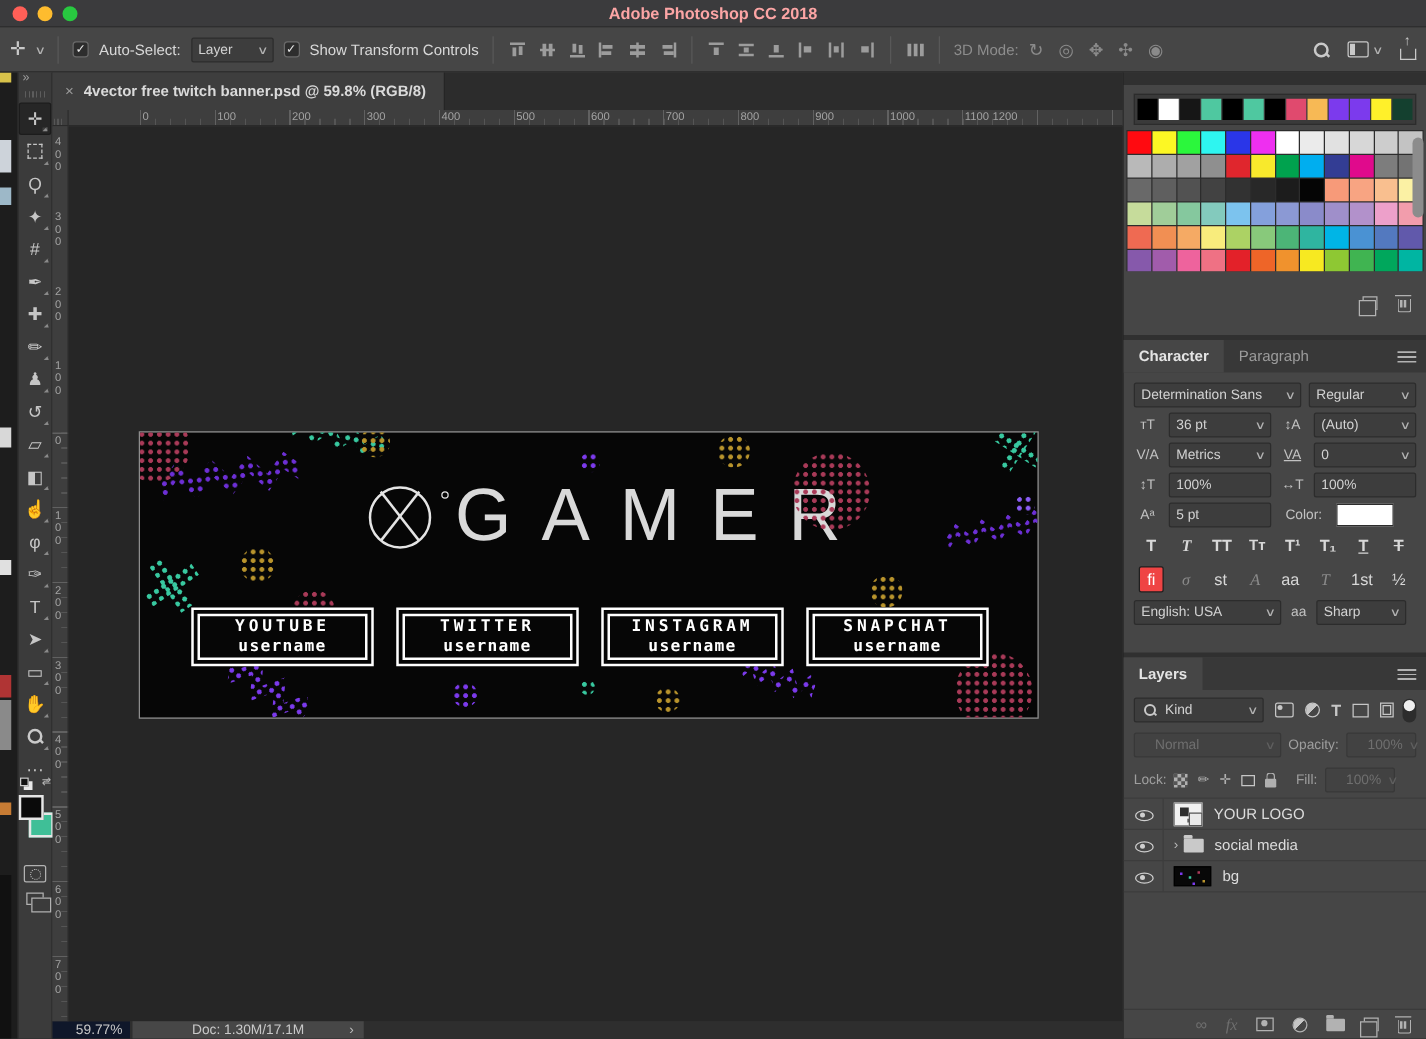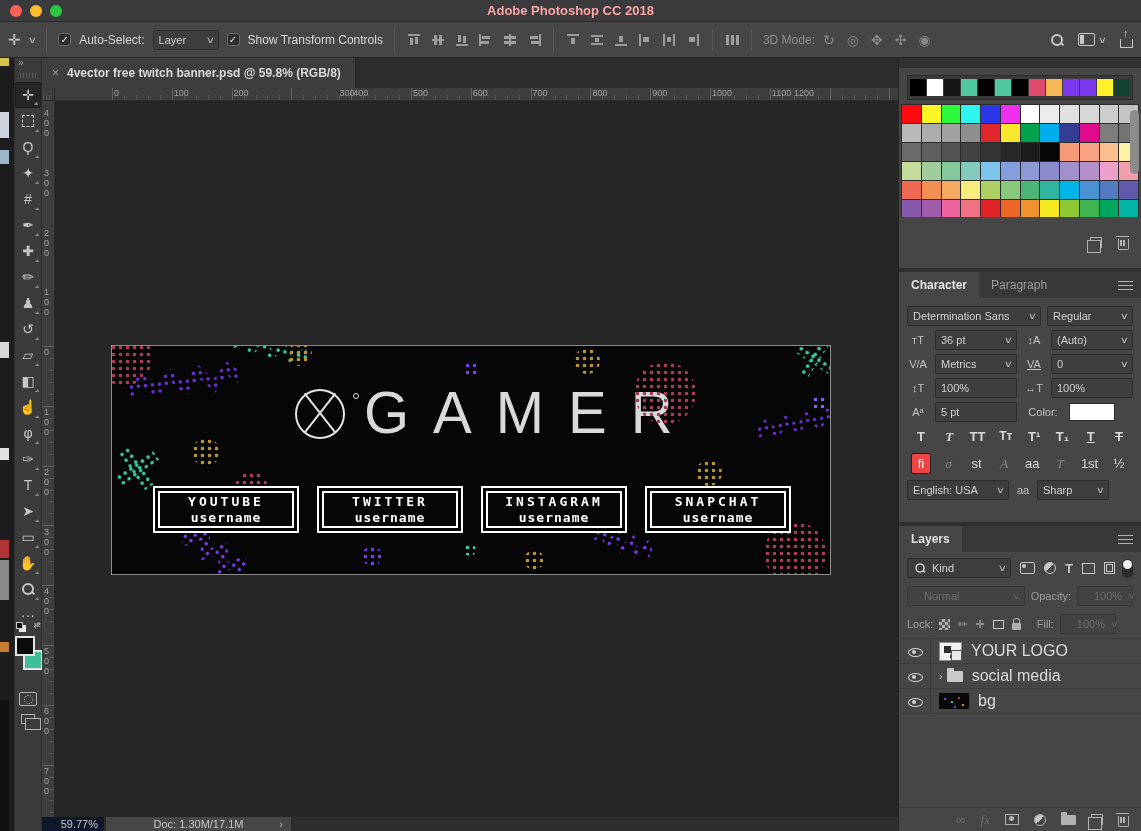--- a/index.html
+++ b/index.html
@@ -169,21 +169,21 @@
   .i-checker{width:11px;height:11px;background:repeating-conic-gradient(#b0b0b0 0 25%,#555 0 50%) 0 0/6px 6px;}
   .lk-g{color:#b0b0b0;font-size:11px;line-height:1;}
   .i-lock{width:9px;height:7px;background:#b0b0b0;border-radius:1px;position:relative;margin-top:5px;}
   .i-lock::before{content:"";position:absolute;left:1px;top:-5px;width:5px;height:5px;border:1.5px solid #b0b0b0;border-bottom:none;border-radius:3px 3px 0 0;}
   .layerlist{border-top:1px solid #3c3c3c;}
   .lyr{display:flex;align-items:center;height:25px;border-bottom:1px solid #3c3c3c;}
   .lyr .eyecell{width:32px;align-self:stretch;border-right:1px solid #3c3c3c;display:flex;align-items:center;justify-content:center;flex:none;}
   .i-eye{width:14px;height:13px;position:relative;}
   .i-eye::before{content:"";position:absolute;left:0;top:3px;width:13px;height:7px;border:1.5px solid #cfcfcf;border-radius:50%;}
   .i-eye::after{content:"";position:absolute;left:4.5px;top:5.5px;width:4px;height:4px;background:#cfcfcf;border-radius:50%;}
-  .lyr .nm{color:#dcdcdc;font-size:16px;margin-left:9px;white-space:nowrap;}
+  .lyr .nm{color:#dcdcdc;font-size:12px;margin-left:9px;white-space:nowrap;}
   .lyr .gchev{color:#b9b9b9;font-size:11px;margin:0 4px 0 8px;}
   .th-logo{width:23px;height:19px;background:#f1f1f1;border:1px solid #8f8f8f;position:relative;margin-left:8px;flex:none;}
   .th-logo::before{content:"";position:absolute;left:4px;top:3px;width:7px;height:7px;background:#2e2e2e;box-shadow:4px 7px 0 -2px #2e2e2e;}
   .th-logo::after{content:"";position:absolute;right:-1px;bottom:-1px;width:9px;height:9px;background:#e9e9e9;border:1px solid #555;}
   .i-folder{width:16px;height:11px;background:#c9c9c9;border-radius:1px;position:relative;flex:none;}
   .i-folder::before{content:"";position:absolute;left:0;top:-3px;width:7px;height:3px;background:#c9c9c9;border-radius:1px 1px 0 0;}
   .th-bg{width:30px;height:16px;background:#080808;border:1px solid #000;position:relative;margin-left:8px;flex:none;}
   .th-bg::before{content:"";position:absolute;left:4px;top:4px;width:2px;height:2px;background:#7c3aed;box-shadow:7px 3px 0 #38c9a0,14px -1px 0 #a93a58,18px 6px 0 #b9942c,10px 8px 0 #7c3aed;}
   .lyrfoot{margin-top:auto;height:24px;border-top:1px solid #3a3a3a;display:flex;align-items:center;gap:15px;justify-content:flex-end;padding-right:12px;}
   .lk-dim{color:#6e6e6e;font-size:13px;line-height:1;}
@@ -373,21 +373,21 @@
           <span class="x">×</span>
           <span class="t">4vector free twitch banner.psd @ 59.8% (RGB/8)</span>
         </div>
       </div>
       <div class="rulerrow">
         <div class="corner"></div>
         <div class="hruler" id="hruler">
             <span style="left: 59px;">0</span>
             <span style="left: 118.8px;">100</span>
             <span style="left: 178.6px;">200</span>
-            <span style="left: 238.4px; padding-left: 46px;">300</span>
+            <span style="left: 238.4px;">300</span>
             <span style="left: 298.2px;">400</span>
             <span style="left: 358px;">500</span>
             <span style="left: 417.8px;">600</span>
             <span style="left: 477.6px;">700</span>
             <span style="left: 537.4px;">800</span>
             <span style="left: 597.2px;">900</span>
             <span style="left: 657px;">1000</span>
             <span style="left: 716.8px;">1100</span>
             <span style="left: 739px;">1200</span>
           </div>
@@ -669,21 +669,21 @@
             <span class="otb on">fi</span>
             <span class="otb dim">σ</span>
             <span class="otb">st</span>
             <span class="otb dim">A</span>
             <span class="otb">aa</span>
             <span class="otb dim">T</span>
             <span class="otb">1st</span>
             <span class="otb">½</span>
           </div>
         <div class="crow" style="margin-top:6px;">
-          <span class="sel" style="width:102px;justify-content:center;">
+          <span class="sel" style="width:118px;justify-content:center;">
               <span>English: USA</span>
               <span class="chev">∨</span>
             </span>
           <span class="cico" style="width:16px;">aa</span>
           <span class="sel" style="width:72px;">
               <span>Sharp</span>
               <span class="chev">∨</span>
             </span>
         </div>
       </div>

